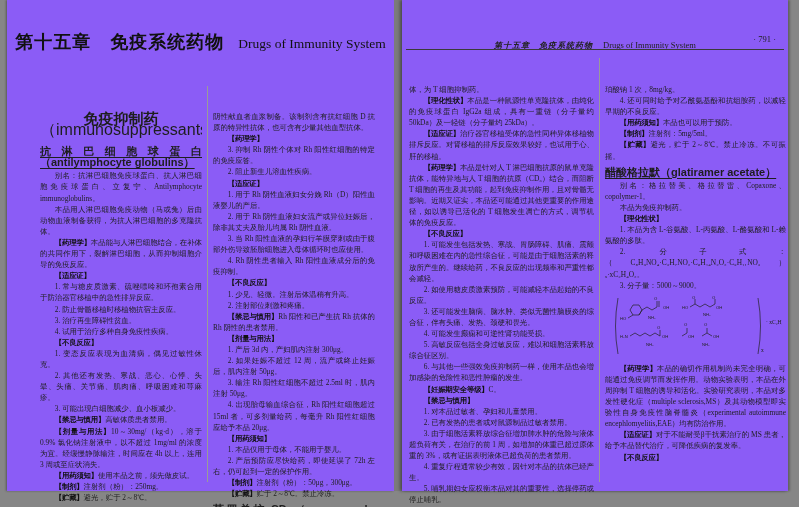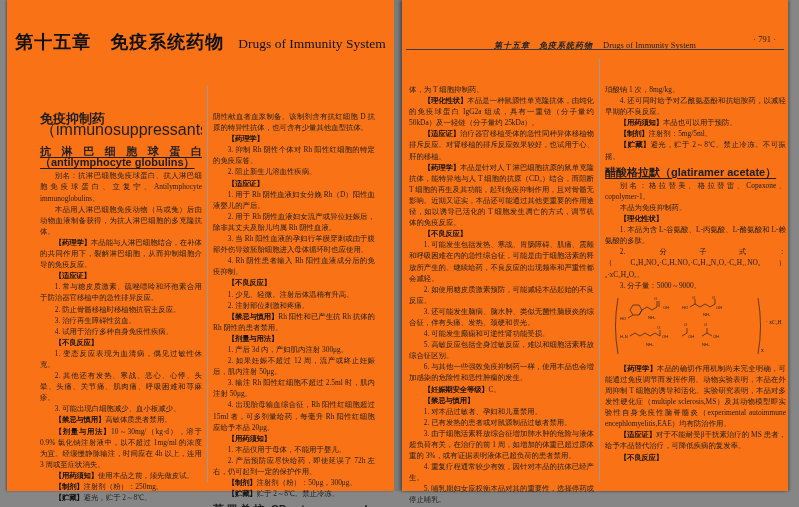--- a/index.html
+++ b/index.html
@@ -1,20 +1,20 @@
 <!DOCTYPE html>
 <html><head>
 <meta charset="utf-8">
 <style>
   html,body{margin:0;padding:0;}
   body{
     width:799px;height:507px;background:#868686;position:relative;overflow:hidden;
     font-family:"Liberation Serif", serif;color:#1e1e1e;
   }
-  .page{position:absolute;top:0;height:491px;background:#f97316;}
+  .page{position:absolute;top:0;height:491px;background:#8b5cf6;}
   .page-left{left:7px;width:387px;box-shadow:-1px 0 2px rgba(0,0,0,.35);}
   .page-right{left:402px;width:386px;box-shadow:-2px 0 3px rgba(0,0,0,.4),2px 0 2px rgba(0,0,0,.25);}
   .spine{position:absolute;left:394px;top:0;width:8px;height:491px;background:#7b7b7b;}
   
   .chapter-title{position:absolute;top:30px;left:0;width:100%;text-align:center;white-space:nowrap;}
   .chapter-zh{font-family:"Liberation Serif",serif;font-weight:bold;font-size:18px;letter-spacing:1px;color:#111;}
   .chapter-en{font-family:"Liberation Serif",serif;font-size:13.5px;color:#111;margin-left:10px;}
   
   .runhead{position:absolute;top:34px;left:0;width:100%;text-align:center;white-space:nowrap;}
   .runhead .zh{font-weight:bold;font-style:italic;font-size:8px;color:#222;letter-spacing:1px;}
@@ -23,22 +23,22 @@
   .headrule{position:absolute;top:49px;left:4px;right:4px;height:1px;background:#3a3a3a;}
   
   .col{position:absolute;overflow:hidden;font-size:7.4px;line-height:11.1px;text-align:justify;margin-top:27px;}
   .vdiv{position:absolute;width:1px;background:#9a9a9a;}
   .col p{margin:0;}
   .b-para,.b-item,.b-label{text-indent:2em;}
   .b-cont{text-indent:0;}
   .col b{font-family:"Liberation Sans",sans-serif;font-weight:bold;color:#111;letter-spacing:-0.2px;}
   .b-drug{font-family:"Liberation Sans",sans-serif;font-weight:bold;font-size:11px;
           text-decoration:underline;text-underline-offset:2px;margin:5px 0 2px 0 !important;text-indent:0;}
-  .b-center-zh{font-family:"Liberation Sans",sans-serif;font-weight:bold;
-               font-size:13px;margin-top:2px !important;text-indent:0;}
+  .b-center-zh{text-align:center;font-family:"Liberation Sans",sans-serif;font-weight:bold;
+               font-size:15px;margin-top:2px !important;text-indent:0;}
   .b-center-en{text-align:left;font-family:"Liberation Sans",sans-serif;
                font-size:16px;margin-bottom:11px !important;text-indent:0;}
   .struct-wrap{margin:3px 0 2px 0;text-align:center;}
   .struct-wrap svg{display:inline-block;}
   .s-line{stroke:#222;stroke-width:0.7;fill:none;}
   .s-txt{font-family:"Liberation Sans",sans-serif;font-size:4.2px;fill:#222;}
   .s-big{font-family:"Liberation Serif",serif;font-size:5.5px;fill:#222;}
 </style>
 </head>
 <body>

